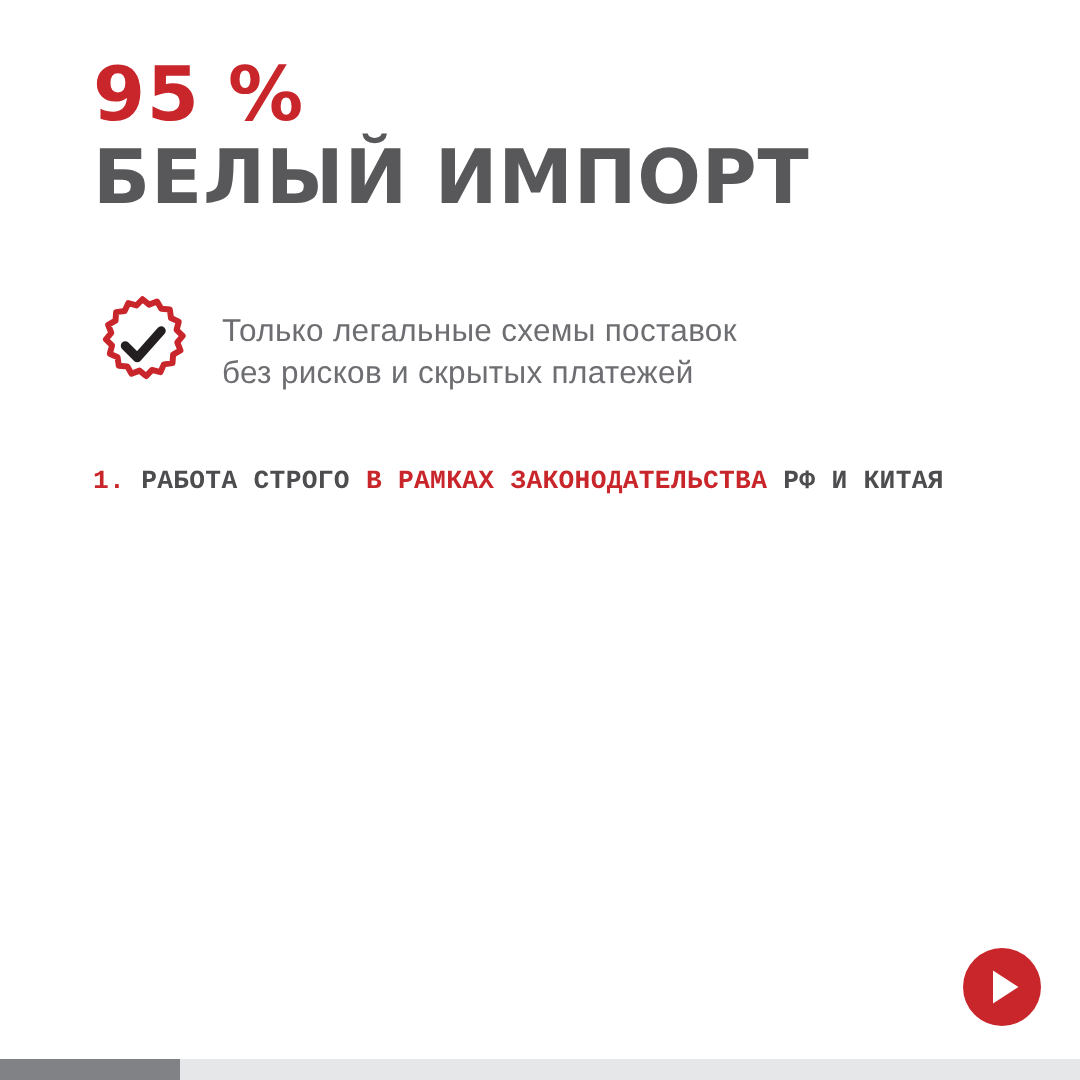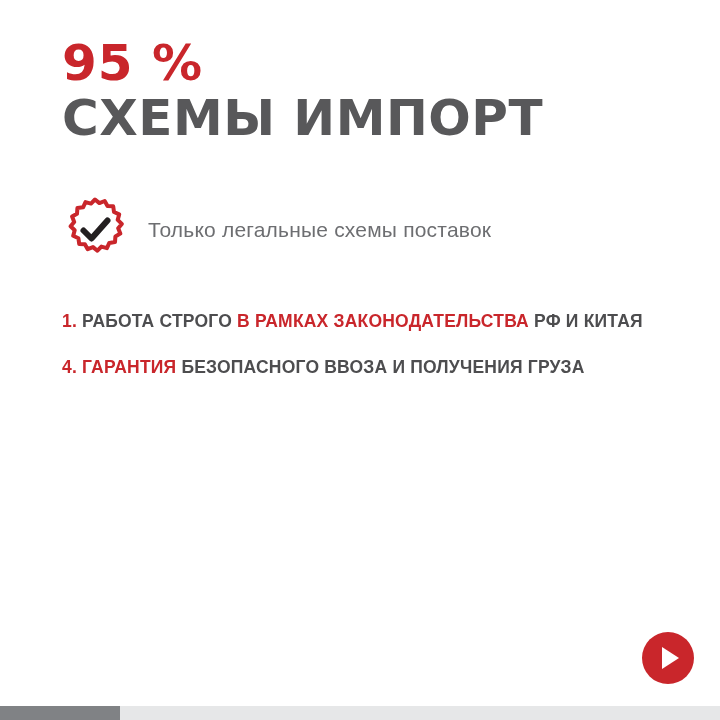--- a/index.html
+++ b/index.html
@@ -48,21 +48,21 @@
     line-height: 1.05;
     letter-spacing: 0.5px;
     color: #58585a;
     margin: 0;
     white-space: nowrap;
   }
 
   
   .badge-row {
     display: flex;
-    align-items: center;
+    align-items: flex-end;
     margin-top: 52px;
   }
   .badge-icon {
     flex: 0 0 auto;
     width: 66px;
     height: 66px;
     margin-right: 20px;
     position: relative;
   }
   .badge-icon svg {
@@ -79,21 +79,21 @@
   }
   .subtitle span {
     display: block;
   }
 
   
   .points {
     margin-top: 46px;
   }
   .point {
-    font-family: Liberation Sans, sans-serif;
+    font-family: Liberation Mono, monospace;
     font-weight: 700;
     font-size: 17.5px;
     line-height: 1.42;
     letter-spacing: 0.2px;
     color: #4d4d4f;
     margin-bottom: 22px;
     text-transform: uppercase;
   }
   .point:last-child { margin-bottom: 0; }
   .point .red {
@@ -145,46 +145,44 @@
     flex: 1 1 auto;
   }
 </style>
 </head>
 <body>
 
 <div class="slide">
 
   <h1 class="headline">
     <span class="headline-line1">95 %</span>
-    <span class="headline-line2">СХЕМЫ ИМПОРТ</span>
+    <span class="headline-line2">БЕЛЫЙ ИМПОРТ</span>
   </h1>
 
   <div class="badge-row">
     <div class="badge-icon">
       <svg viewBox="0 0 66 66" xmlns="http://www.w3.org/2000/svg" aria-hidden="true">
         <path d="M33 2.5 l4.4 3.6 5.3-2.1 2.8 4.9 5.7 0.4 0.8 5.7 5.2 2.4-1.5 5.5 4.1 4-3.6 4.4 2.1 5.3-4.9 2.8-0.4 5.7-5.7 0.8-2.4 5.2-5.5-1.5-4 4.1-4.4-3.6-5.3 2.1-2.8-4.9-5.7-0.4-0.8-5.7-5.2-2.4 1.5-5.5-4.1-4 3.6-4.4-2.1-5.3 4.9-2.8 0.4-5.7 5.7-0.8 2.4-5.2 5.5 1.5z" fill="none" stroke="#c9262b" stroke-width="4" stroke-linejoin="round"></path>
         <path d="M21.5 33.5 L29.5 41.5 L45.5 23.5" fill="none" stroke="#231f20" stroke-width="6" stroke-linecap="round" stroke-linejoin="round"></path>
       </svg>
     </div>
     <div class="subtitle">
       <span>Только легальные схемы поставок</span>
+      <span>без рисков и скрытых платежей</span>
     </div>
   </div>
 
   <div class="points">
 
     <div class="point">
       <span class="red">1.</span><span class="grey"> РАБОТА СТРОГО </span><span class="red">В РАМКАХ ЗАКОНОДАТЕЛЬСТВА</span><span class="grey"> РФ И КИТАЯ</span>
     </div>
 
 
 
-    <div class="point">
-      <span class="red">4.</span><span class="grey"> </span><span class="red">ГАРАНТИЯ</span><span class="grey"> БЕЗОПАСНОГО ВВОЗА И ПОЛУЧЕНИЯ ГРУЗА</span>
-    </div>
 
   </div>
 
   <div class="arrow-button">
     <div class="tri"></div>
   </div>
 
   <div class="bottom-bar">
     <div class="bar-seg-grey" style="width:120px;"></div>
     <div class="bar-seg-light"></div>

